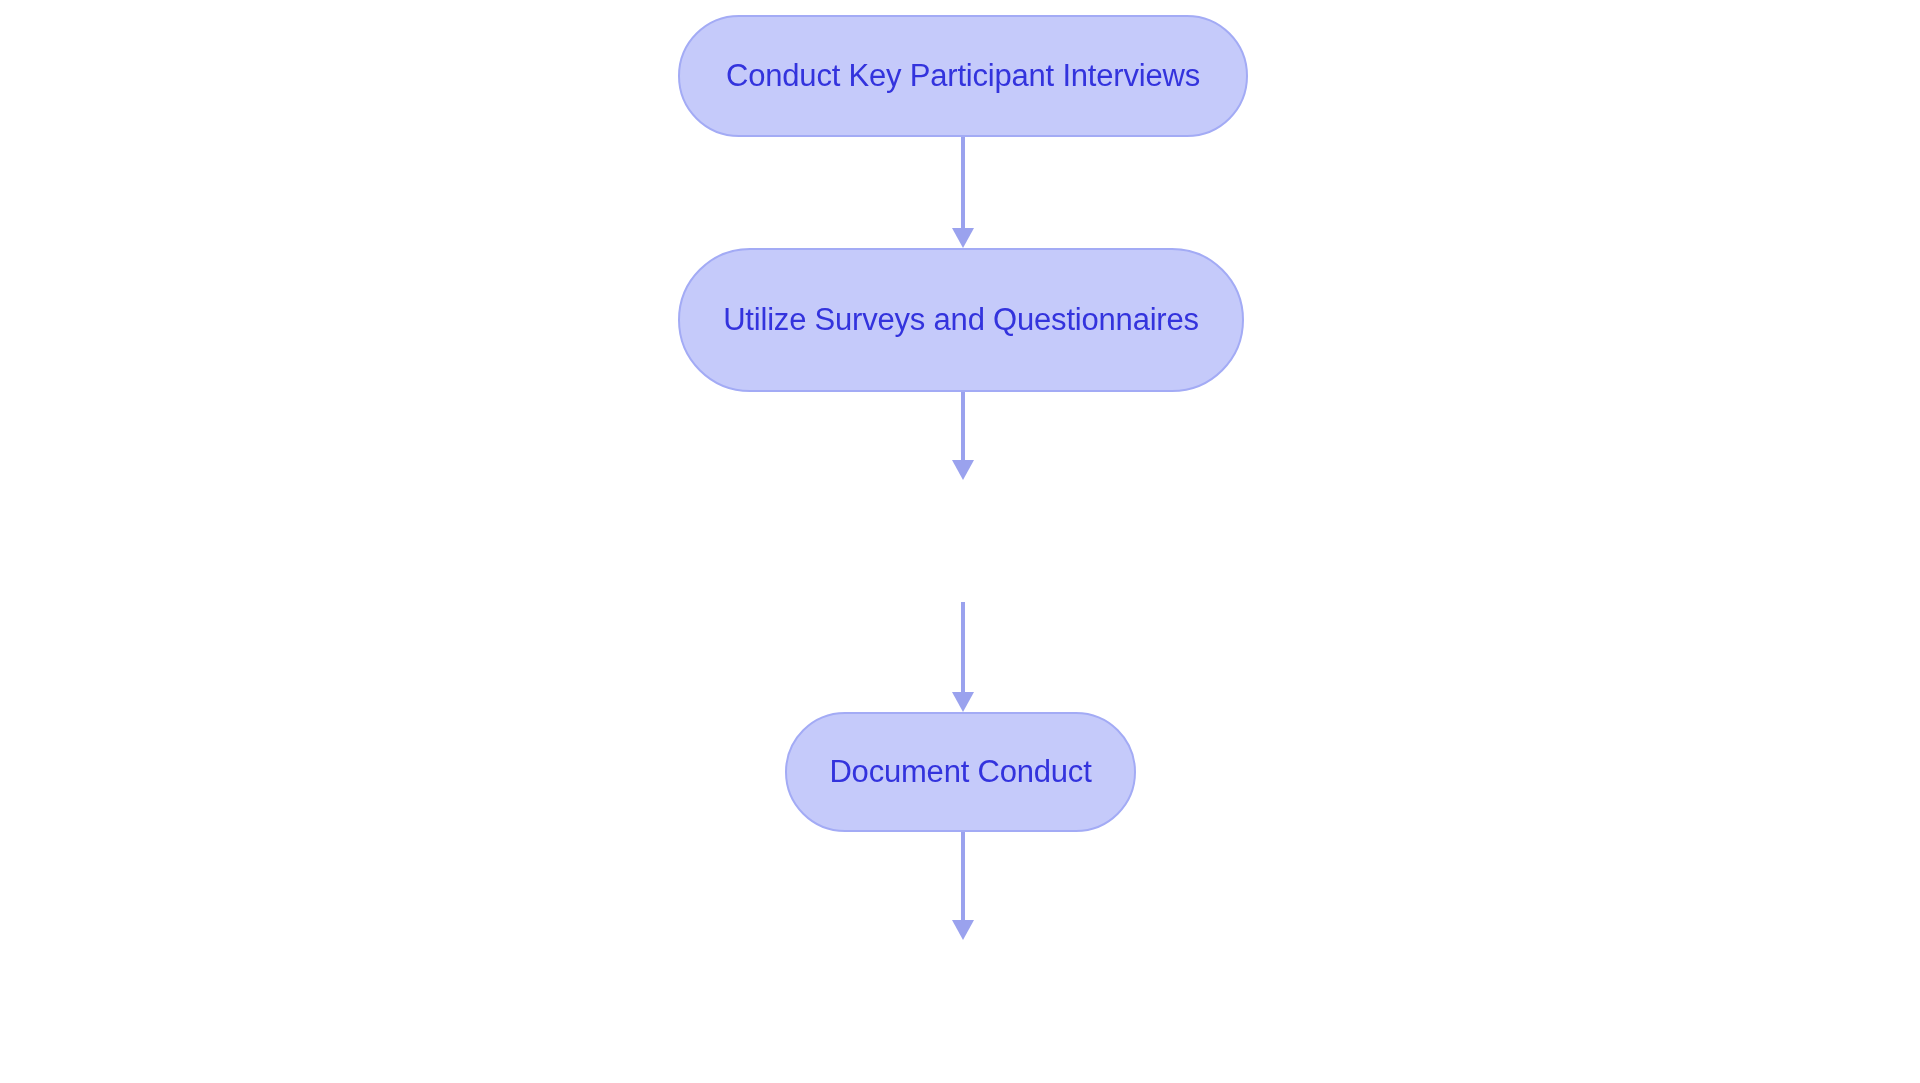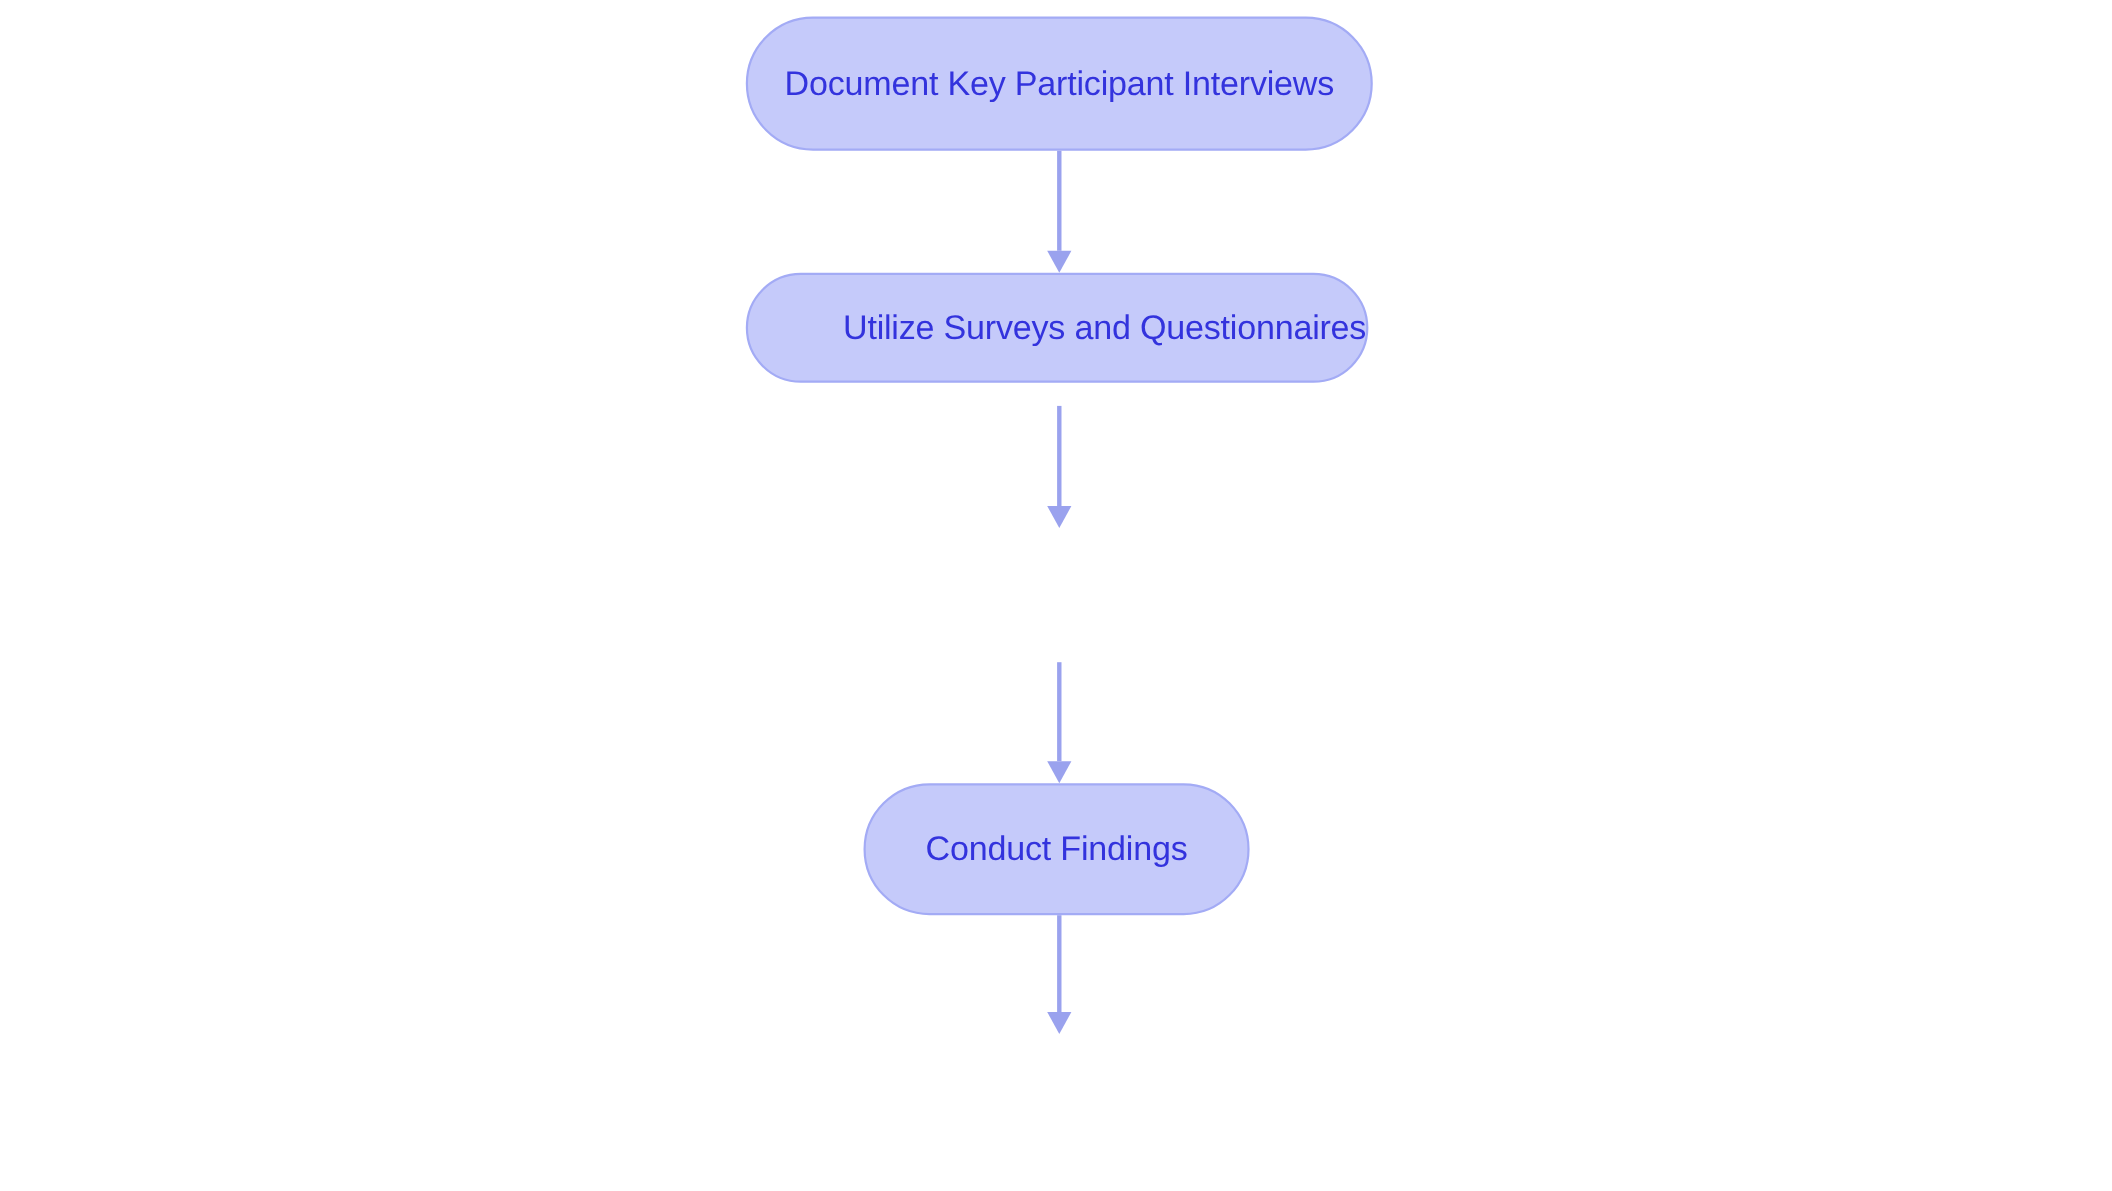--- a/index.html
+++ b/index.html
@@ -38,21 +38,21 @@
     font-size: 31px;
     font-weight: 400;
     letter-spacing: -0.2px;
     line-height: 1.2;
     white-space: nowrap;
     font-family: "Liberation Sans", "DejaVu Sans", sans-serif;
   }
 
   
   #node-1 { left: 678px; top: 15px;  width: 570px; height: 122px; }
-  #node-2 { left: 678px; top: 248px; width: 566px; height: 100px; justify-content: flex-end; }
+  #node-2 { left: 678px; top: 248px; width: 566px; height: 144px; }
   #node-3 { left: 695px; top: 480px; width: 534px; height: 122px; }
   #node-4 { left: 785px; top: 712px; width: 351px; height: 120px; }
   #node-5 { left: 766px; top: 940px; width: 391px; height: 123px; }
 
   .flow-arrow {
     position: absolute;
     left: 0;
     top: 0;
     width: 1920px;
     height: 1083px;
@@ -90,26 +90,26 @@
       <polygon class="arrow-head" points="952,692 974,692 963,712"></polygon>
     </g>
 
     <g>
       <line class="arrow-line" x1="963" y1="832" x2="963" y2="920"></line>
       <polygon class="arrow-head" points="952,920 974,920 963,940"></polygon>
     </g>
   </svg>
 
   <div id="node-1" class="flow-node">
-    <span class="flow-node-label">Document Key Participant Interviews</span>
+    <span class="flow-node-label">Conduct Key Participant Interviews</span>
   </div>
 
   <div id="node-2" class="flow-node">
     <span class="flow-node-label">Utilize Surveys and Questionnaires</span>
   </div>
 
 
   <div id="node-4" class="flow-node">
-    <span class="flow-node-label">Conduct Findings</span>
+    <span class="flow-node-label">Document Conduct</span>
   </div>
 
 
 </div>
 
 </body></html>

